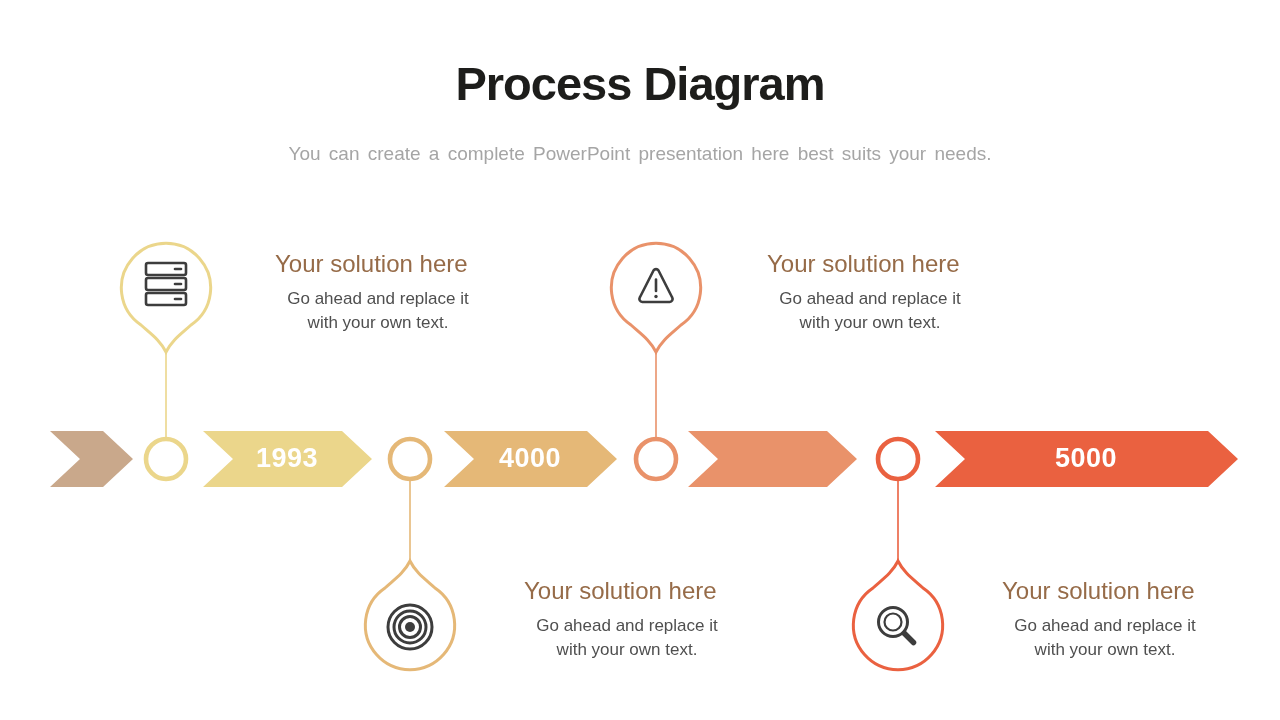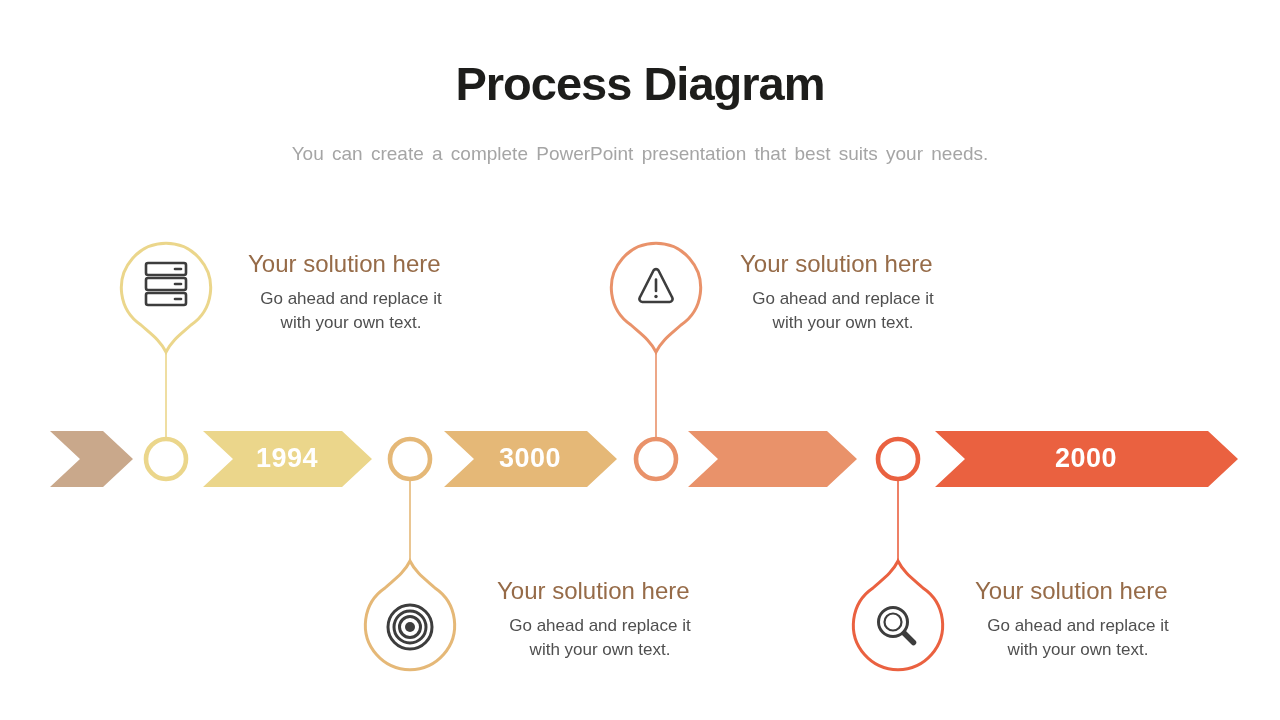--- a/index.html
+++ b/index.html
@@ -44,20 +44,21 @@
     width: 160px;
     text-align: center;
     font-size: 27px;
     font-weight: bold;
     color: #ffffff;
     letter-spacing: 0.5px;
   }
   .solution {
     position: absolute;
     width: 230px;
+    margin-left: 27px;
   }
   .solution.top { top: 250px; }
   .solution.bottom { top: 577px; }
   .sol-head {
     font-size: 24px;
     font-weight: 400;
     color: #966b48;
     white-space: nowrap;
     margin-bottom: 9px;
   }
@@ -68,21 +69,21 @@
     width: 206px;
     text-align: center;
   }
 </style>
 </head>
 <body>
 
 <div class="slide">
 
   <h1 class="title">Process Diagram</h1>
-  <p class="subtitle">You can create a complete PowerPoint presentation that best suits your needs.</p>
+  <p class="subtitle">You can create a complete PowerPoint presentation here best suits your needs.</p>
 
   <svg class="diagram-svg" width="1280" height="720" viewBox="0 0 1280 720">
     <defs>
       <path id="pin" d="M0,64 C-6,52 -15,46 -25,37 A44.65,44.65 0 1 1 25,37 C15,46 6,52 0,64 Z" fill="none" stroke-width="3"></path>
     </defs>
 
     <polygon points="50,431 103,431 133,459 103,487 50,487 80,459" fill="#c9a88b"></polygon>
     <polygon points="203,431 342,431 372,459 342,487 203,487 233,459" fill="#ebd68b"></polygon>
     <polygon points="444,431 587,431 617,459 587,487 444,487 474,459" fill="#e5b877"></polygon>
     <polygon points="688,431 827,431 857,459 827,487 688,487 718,459" fill="#e9926a"></polygon>
@@ -130,23 +131,23 @@
       <use href="#pin" transform="translate(898,625) scale(1,-1)" stroke="#ea6140"></use>
       <circle cx="898" cy="459" r="20" fill="#ffffff" stroke-width="4.6" stroke="#ea6140"></circle>
       <g transform="translate(896,625)" fill="none" stroke-linecap="round" stroke="#3d3d3d">
         <circle cx="-3" cy="-3" r="14.5" stroke-width="3"></circle>
         <circle cx="-3" cy="-3" r="8.5" stroke-width="2.2"></circle>
         <line x1="8.5" y1="8.5" x2="17.5" y2="17.5" stroke-width="5.5"></line>
       </g>
     </g>
   </svg>
 
-  <div class="arrow-label" style="left:207px">1994</div>
-  <div class="arrow-label" style="left:450px">3000</div>
-  <div class="arrow-label" style="left:1006px">2000</div>
+  <div class="arrow-label" style="left:207px">1993</div>
+  <div class="arrow-label" style="left:450px">4000</div>
+  <div class="arrow-label" style="left:1006px">5000</div>
 
   <div class="solution top" style="left:248px">
     <div class="sol-head">Your solution here</div>
     <div class="sol-body">Go ahead and replace it with your own text.</div>
   </div>
 
   <div class="solution top" style="left:740px">
     <div class="sol-head">Your solution here</div>
     <div class="sol-body">Go ahead and replace it with your own text.</div>
   </div>

